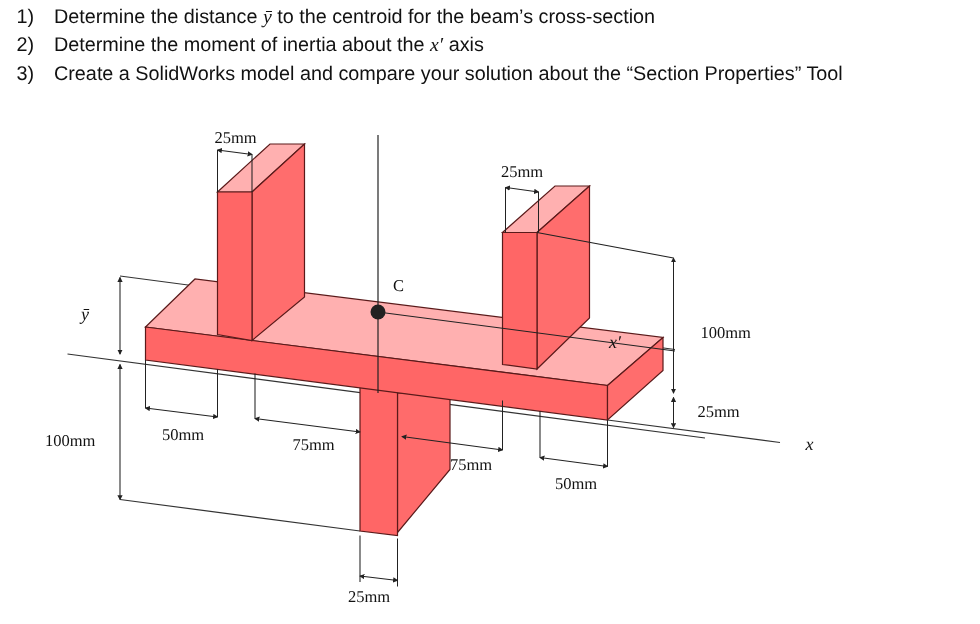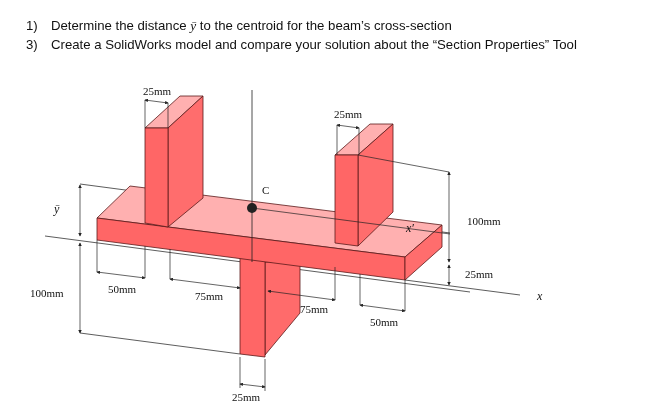--- a/index.html
+++ b/index.html
@@ -1,29 +1,30 @@
 <!DOCTYPE html>
 <html><head>
 <meta charset="utf-8">
 <style>
   html, body { margin:0; padding:0; background:#ffffff; }
   body { width:653px; height:416px; position:relative; overflow:hidden; font-family:"Liberation Sans", sans-serif; }
-  .questions { position:absolute; left:10px; top:0px; margin:16px; padding:0; list-style:none; }
+  .questions { position:absolute; left:10px; top:0px; margin:1px; padding:0; list-style:none; }
   .questions li { font-size:13.2px; line-height:19px; color:#111; white-space:nowrap; }
   .questions .num { display:inline-block; width:25px; }
   .var { font-family:"Liberation Serif", serif; font-style:italic; }
   svg { position:absolute; left:0; top:0; }
   .dim { font-family:"Liberation Serif", serif; font-size:11px; fill:#111; }
   .axis-lbl { font-family:"Liberation Serif", serif; font-style:italic; font-size:12px; fill:#111; }
 </style>
 </head>
 <body>
 
 <ol class="questions">
   <li><span class="num">1)</span><span>Determine the distance </span><span class="var">ȳ</span><span> to the centroid for the beam’s cross-section</span></li>
+  <li><span class="num">2)</span><span>Determine the moment of inertia about the </span><span class="var">x′</span><span> axis</span></li>
   <li><span class="num">3)</span><span>Create a SolidWorks model and compare your solution about the “Section Properties” Tool</span></li>
 </ol>
 
 <svg width="653" height="416" viewBox="0 0 653 416">
   <defs>
     <marker id="ar" viewBox="0 0 6 6" refX="5" refY="3" markerWidth="5" markerHeight="5" orient="auto-start-reverse">
       <path d="M0,0 L6,3 L0,6 z" fill="#222"></path>
     </marker>
   </defs>
 

